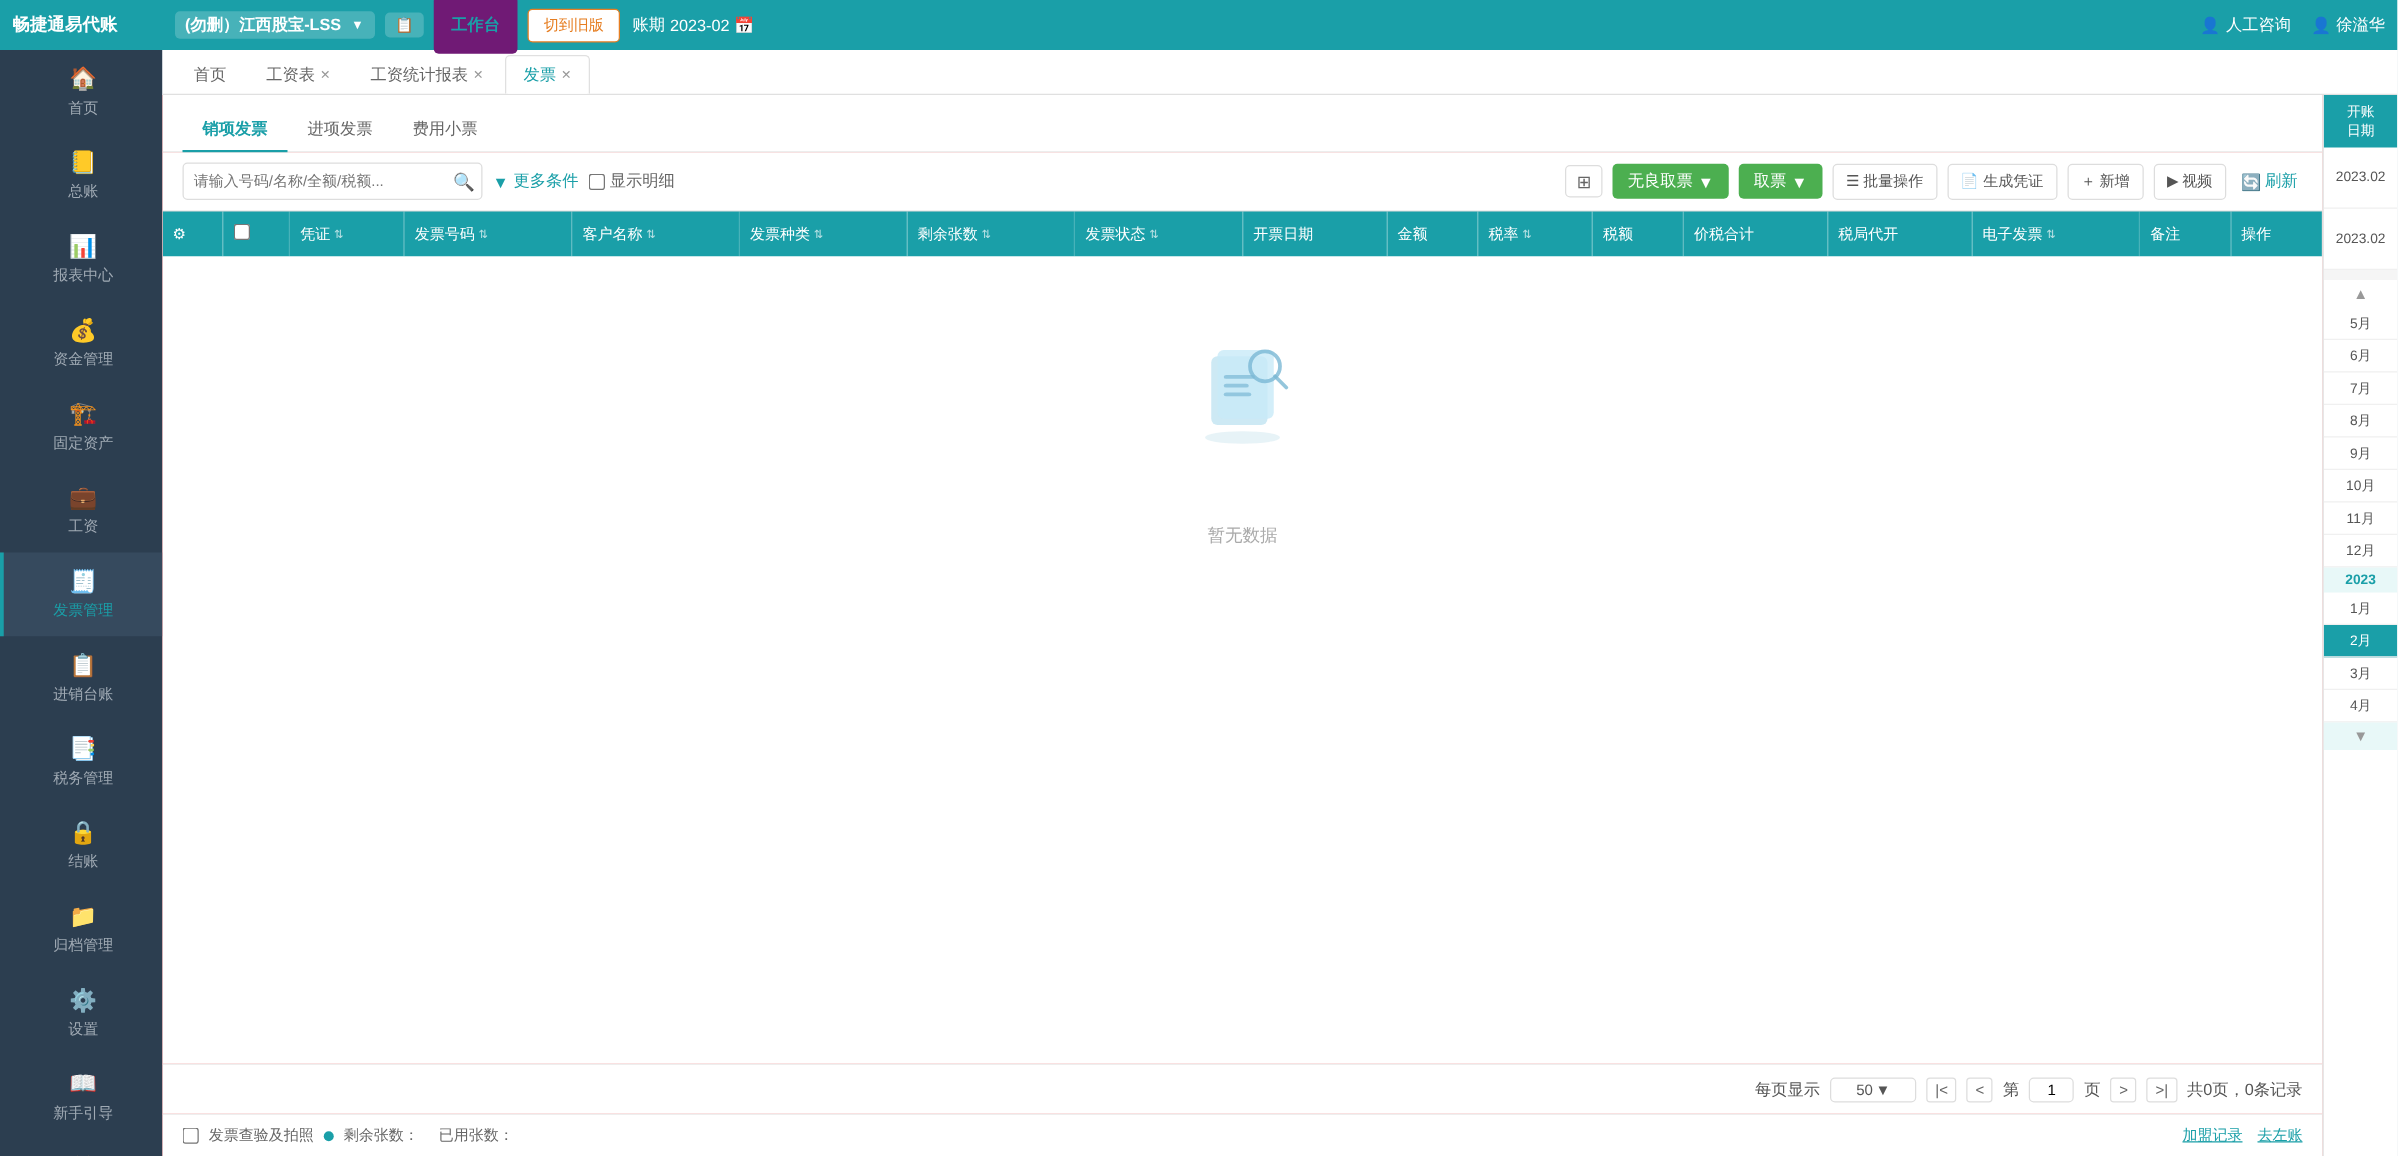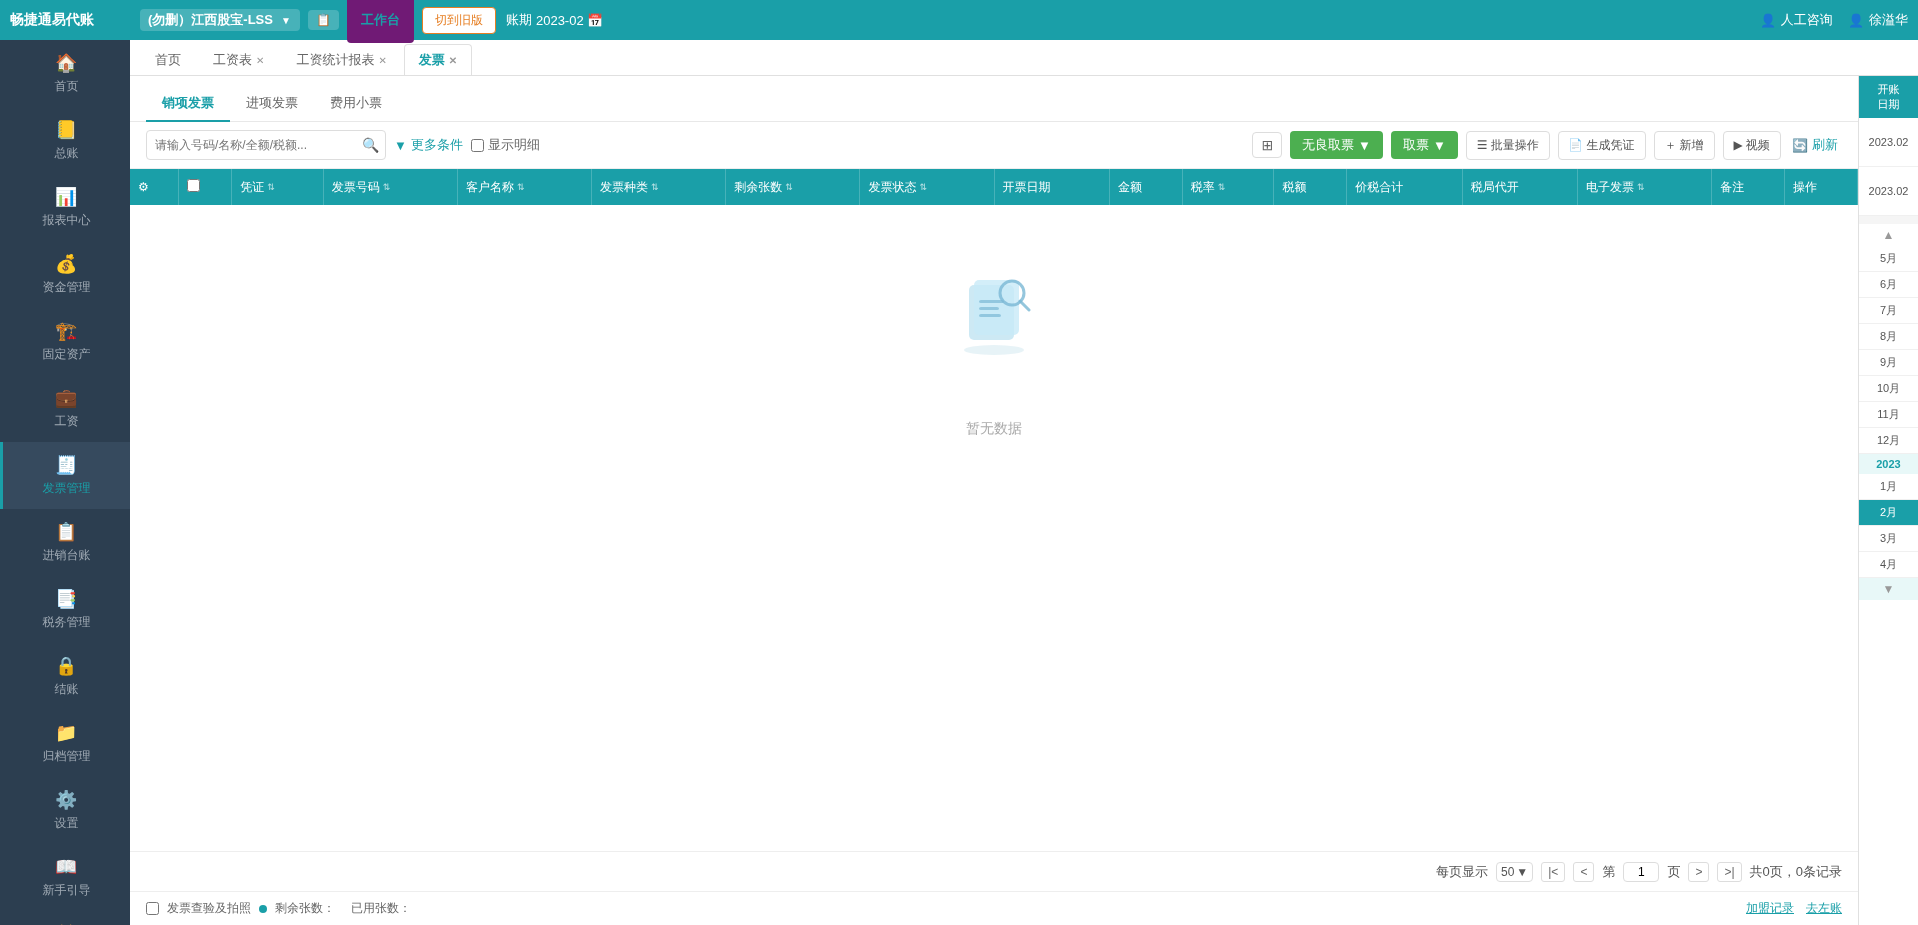--- a/index.html
+++ b/index.html
@@ -154,21 +154,21 @@
       margin-right: 2px;
       display: flex;
       align-items: center;
       gap: 4px;
     }
     .tab-item.active {
       background: #fff;
       color: #1a9fa8;
       border-color: #e0e0e0;
       border-bottom-color: #fff;
-      font-weight: bold;
+      font-weight: normal;
     }
     .tab-close { font-size: 10px; color: #999; cursor: pointer; }
 
     
     .invoice-page {
       flex: 1;
       display: flex;
       flex-direction: column;
       overflow: hidden;
       padding: 0;
@@ -362,21 +362,21 @@
       justify-content: flex-end;
       padding: 0 16px;
       gap: 8px;
       font-size: 13px;
       color: #555;
       flex-shrink: 0;
     }
     .page-size-select {
       border: 1px solid #ddd;
       border-radius: 4px;
-      padding: 2px 4px;
+      padding: 2px 20px;
       font-size: 12px;
       display: flex;
       align-items: center;
       gap: 2px;
     }
     .page-nav-btn {
       background: none;
       border: 1px solid #ddd;
       border-radius: 3px;
       padding: 2px 6px;

